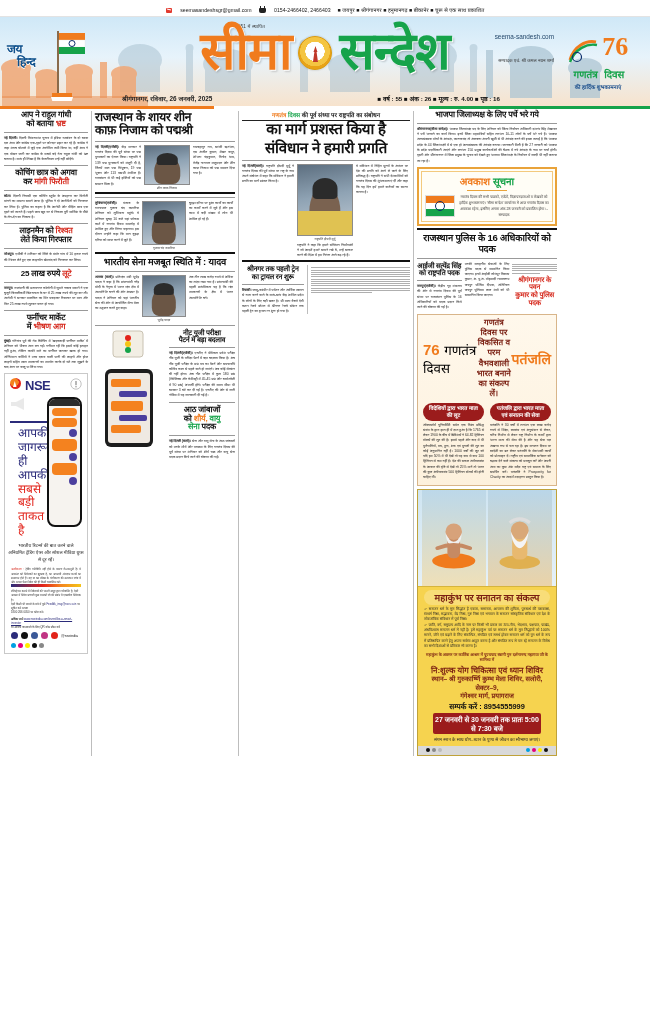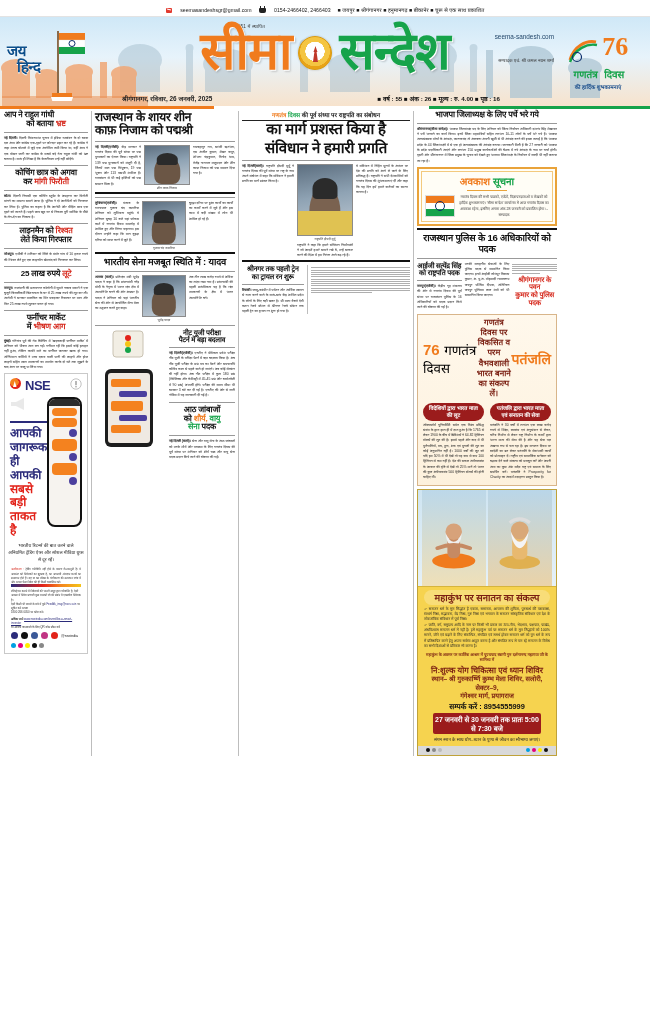--- a/index.html
+++ b/index.html
@@ -54,21 +54,21 @@
   }
   .sky-skyline {
     position:absolute; left:0; right:0; bottom:14px; height:62px;
     opacity:.45;
   }
   .mh-left-art { position:absolute; left:0; bottom:0; width:150px; height:90px; }
   .mh-right-art{ position:absolute; right:0; bottom:0; width:170px; height:90px; }
 
   .jai-hind {
     position:absolute; left:7px; top:26px;
-    font-size:15px; font-weight:bold; color:#0d4f8b;
+    font-size:12px; font-weight:bold; color:#0d4f8b;
     line-height:1.05; letter-spacing:-.3px;
     text-shadow:0 1px 0 #fff;
     z-index:6;
   }
   .jai-hind .l2{ display:block; margin-left:10px; color:#0d4f8b;}
 
   .title-block {
     position:absolute; left:128px; top:6px; width:394px; text-align:center; z-index:5;
   }
   .est-line {
@@ -226,21 +226,21 @@
     width:11px;height:11px;border-radius:50%;
     background:radial-gradient(circle at 40% 40%,#f4821f 0 45%,#e2231a 46% 100%);
     position:relative;
   }
   .nse-mark:after{content:'';position:absolute;left:3px;top:2.5px;width:5px;height:6px;background:#fff;
     clip-path:polygon(0 100%,35% 0,70% 100%);}
   .nse-word{ font-size:13px; font-weight:bold; color:#2b2b7a; letter-spacing:-.5px;}
   .nse-main { display:flex; gap:4px; padding:4px 5px 0;}
   .nse-left { width:46%; }
   .nse-rule { width:62px; height:2px; background:#2b2b7a; margin:6px 0 4px;}
-  .nse-slogan { font-size:12px; font-weight:bold; color:#2b2b7a; line-height:1.15;}
+  .nse-slogan { font-size:12px; font-weight:normal; color:#2b2b7a; line-height:1.15;margin-left:8px;}
   .nse-slogan .r{ color:#e2231a;}
   .nse-sub { font-size:4.6px; color:#222; margin-top:5px; line-height:1.5; text-align:center;}
   .phone {
     width:78px; height:130px; border:2.5px solid #111; border-radius:8px;
     background:#f6f3ef; position:relative; overflow:hidden; margin-left:auto;
   }
   .phone .bar{height:7px;background:#2b2b2b;}
   .bub{ border-radius:4px; font-size:3px; color:#fff; padding:2px 3px; margin:2px 3px; line-height:1.35;}
   .bub.o{ background:#f4821f; }
   .bub.p{ background:#4b3f9e; margin-left:20px;}
@@ -388,21 +388,21 @@
     </div>
   </div>
   <div class="tri-rule"></div>
 
   <div class="body-wrap">
     <div class="cols">
 
       <div style="width:84px">
 
         <div>
-          <div class="hl hl-sm" style="text-align:left">आप ने राहुल गांधी</div>
+          <div class="hl hl-sm" style="text-align:center">आप ने राहुल गांधी</div>
           <div class="hl hl-sm" style="text-align:center">
             <span>को बताया</span>
             <span class="red">भ्रष्ट</span>
           </div>
           <div class="rule-h"></div>
           <div class="txt">
             <b>नई दिल्ली।</b>
             <span>दिल्ली विधानसभा चुनाव में इंडिया गठबंधन के दो घटक दल आप और कांग्रेस एक-दूसरे पर जोरदार प्रहार कर रहे हैं। कांग्रेस ने जहा शराब घोटाले में जुड़े एक आरोपित जमी किया था, वहीं आप ने एक पोस्टर जारी कर कांग्रेस के सबसे बड़े नेता राहुल गांधी को भ्रष्ट बताया है। साथ ही लिखा है कि केजरीवाल उन्हें नहीं छोड़ेंगे।</span>
           </div>
         </div>

